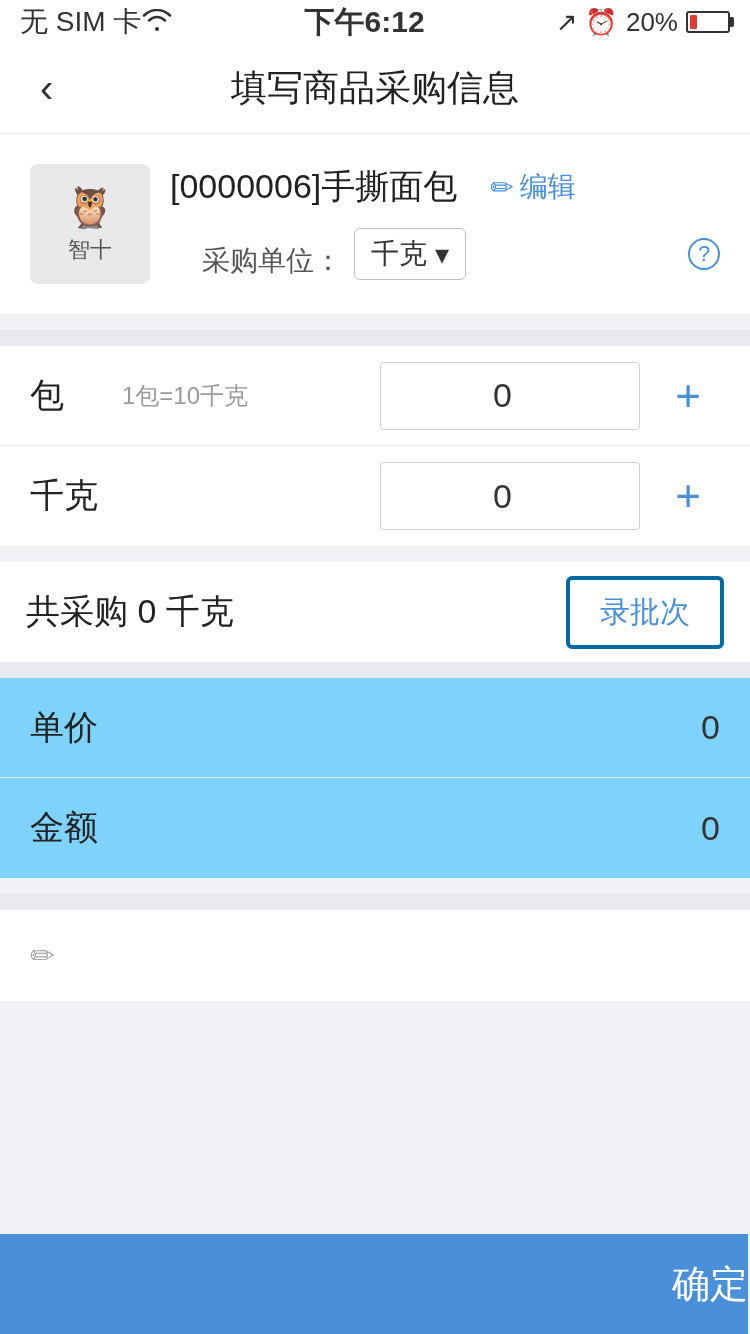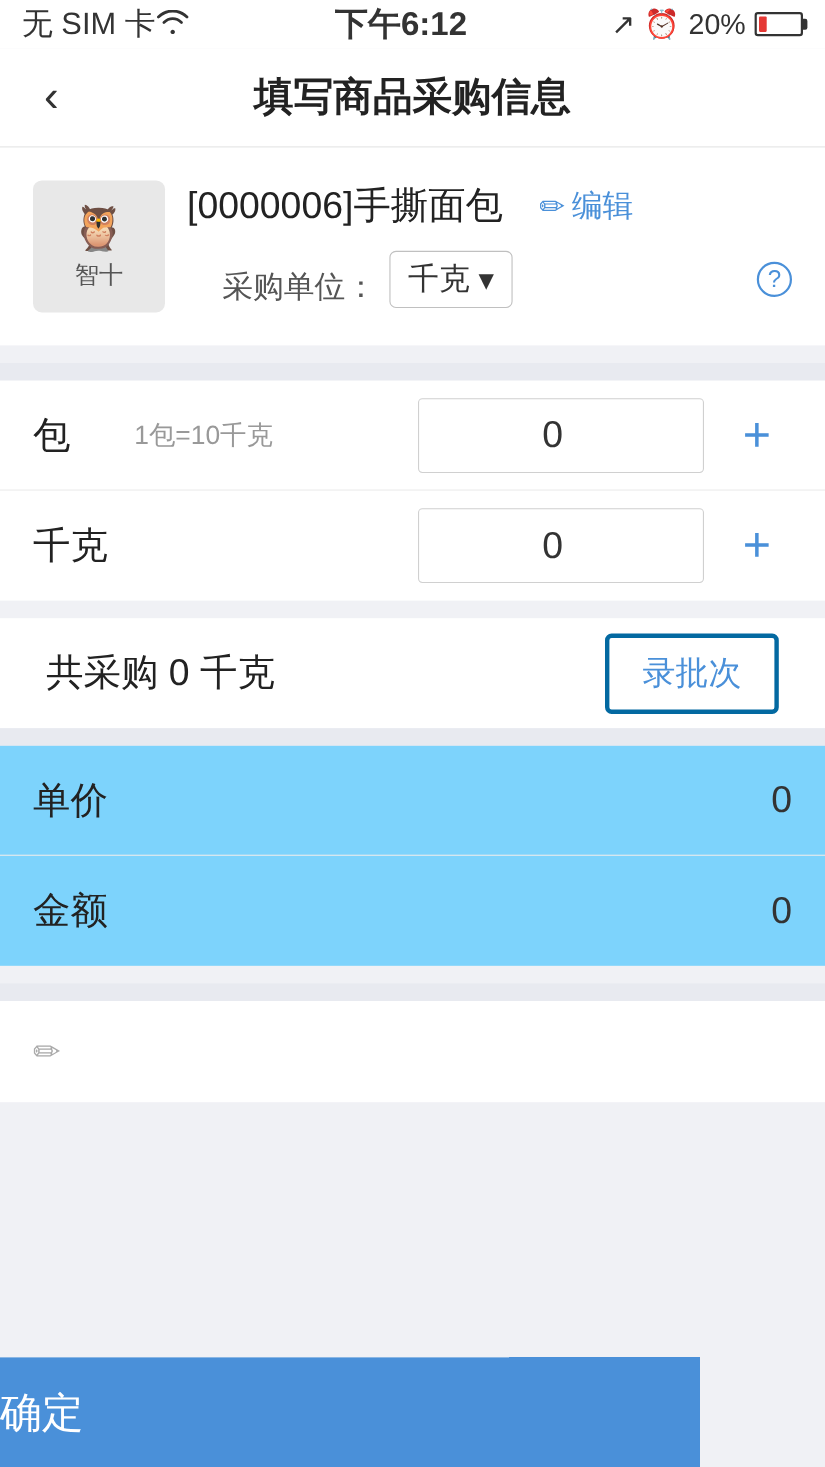--- a/index.html
+++ b/index.html
@@ -73,21 +73,21 @@
       font-size: 40px;
       color: #333;
       cursor: pointer;
       padding: 10px;
     }
     .nav-title {
       position: absolute;
       left: 50%;
       transform: translateX(-50%);
       font-size: 36px;
-      font-weight: 700;
+      font-weight: 400;
       color: #222;
     }
 
     
     .product-card {
       background: #fff;
       padding: 30px;
       display: flex;
       align-items: flex-start;
       gap: 20px;
@@ -235,21 +235,21 @@
       justify-content: center;
       padding: 0;
     }
 
     
     .total-row {
       background: #fff;
       display: flex;
       align-items: center;
       justify-content: space-between;
-      padding: 0 42px;
+      padding: 0 26px;
       height: 100px;
     }
     .total-label {
       font-size: 34px;
       color: #222;
     }
     .batch-btn {
       border: 4px solid #0369a1;
       border-radius: 6px;
       padding: 12px 30px;
@@ -304,26 +304,26 @@
     
     .content-area {
       padding-bottom: 120px;
     }
 
     
     .confirm-btn-wrap {
       position: fixed;
       bottom: 0;
       left: 0;
-      width: 636px;
+      width: 748px;
       background: #4a90d9;
       height: 100px;
       display: flex;
       align-items: center;
-      justify-content: flex-start;
+      justify-content: flex-end;
       cursor: pointer;
     }
     .confirm-btn-label {
       font-size: 38px;
       color: #fff;
       font-weight: 500;
     }
   </style>
 </head>
 <body>

